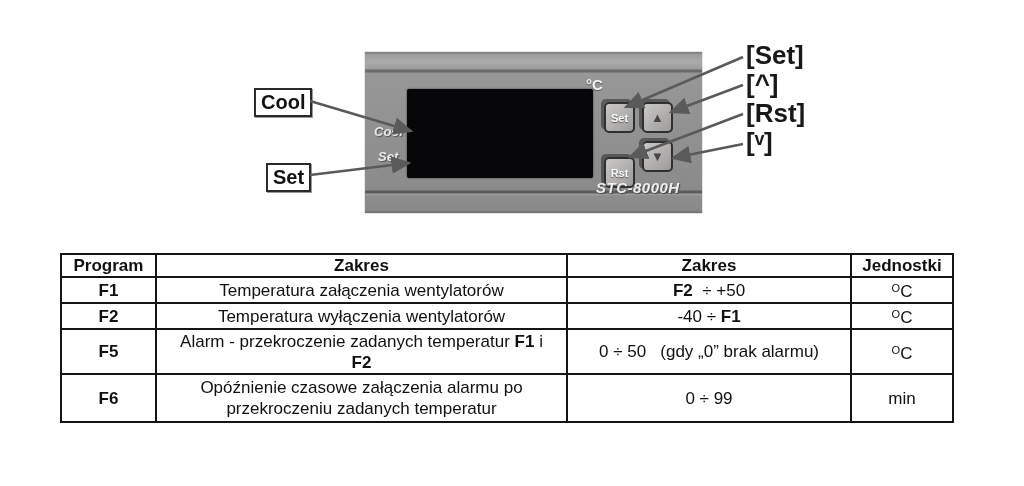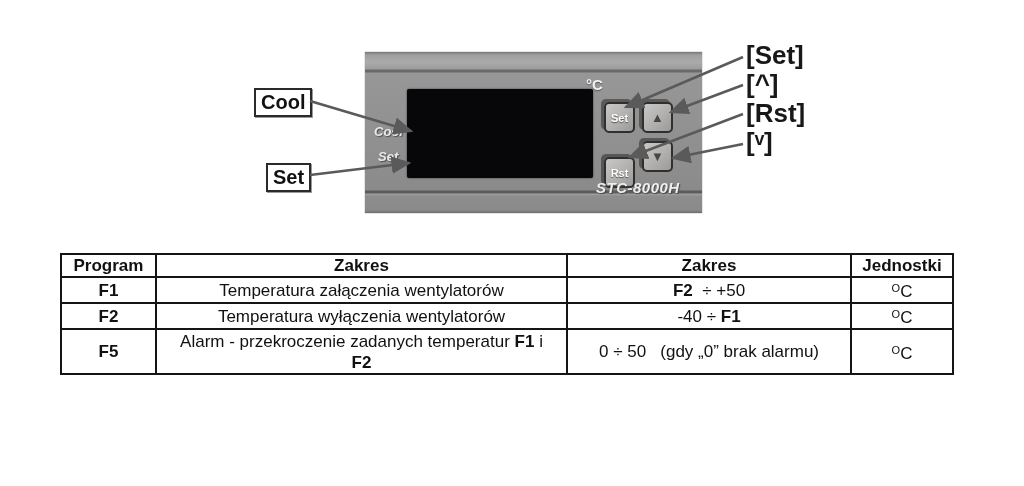--- a/index.html
+++ b/index.html
@@ -161,14 +161,20 @@
       <td>Temperatura wyłączenia wentylatorów</td>
       <td><span class="pre">-40 ÷ </span><b>F1</b></td>
       <td><span class="sup">O</span><span>C</span></td>
     </tr>
     <tr class="r-tall1">
       <td class="cell-program">F5</td>
       <td><span class="pre">Alarm - przekroczenie zadanych temperatur </span><b>F1</b><span class="pre"> i</span><br><b>F2</b></td>
       <td class="pre">0 ÷ 50   (gdy „0” brak alarmu)</td>
       <td><span class="sup">O</span><span>C</span></td>
     </tr>
+    <tr class="r-tall2">
+      <td class="cell-program">F6</td>
+      <td><span>Opóźnienie czasowe załączenia alarmu po</span><br><span>przekroczeniu zadanych temperatur</span></td>
+      <td>0 ÷ 99</td>
+      <td>min</td>
+    </tr>
   </tbody>
 </table>
 
 </body></html>

